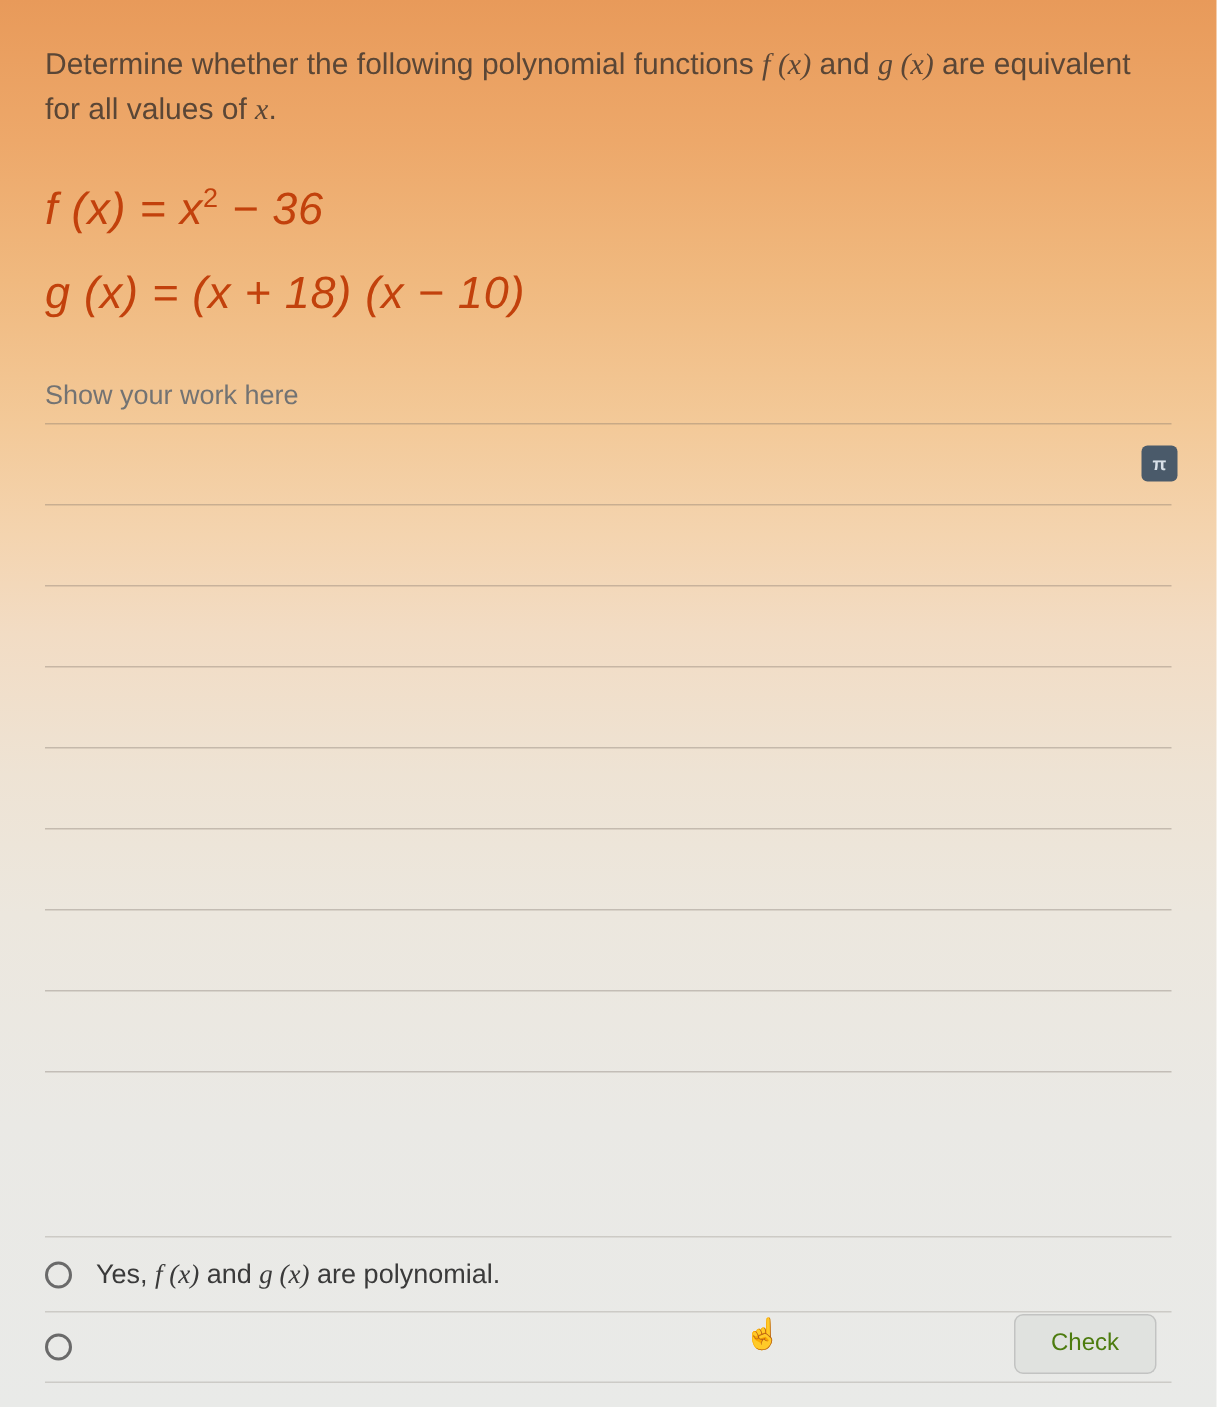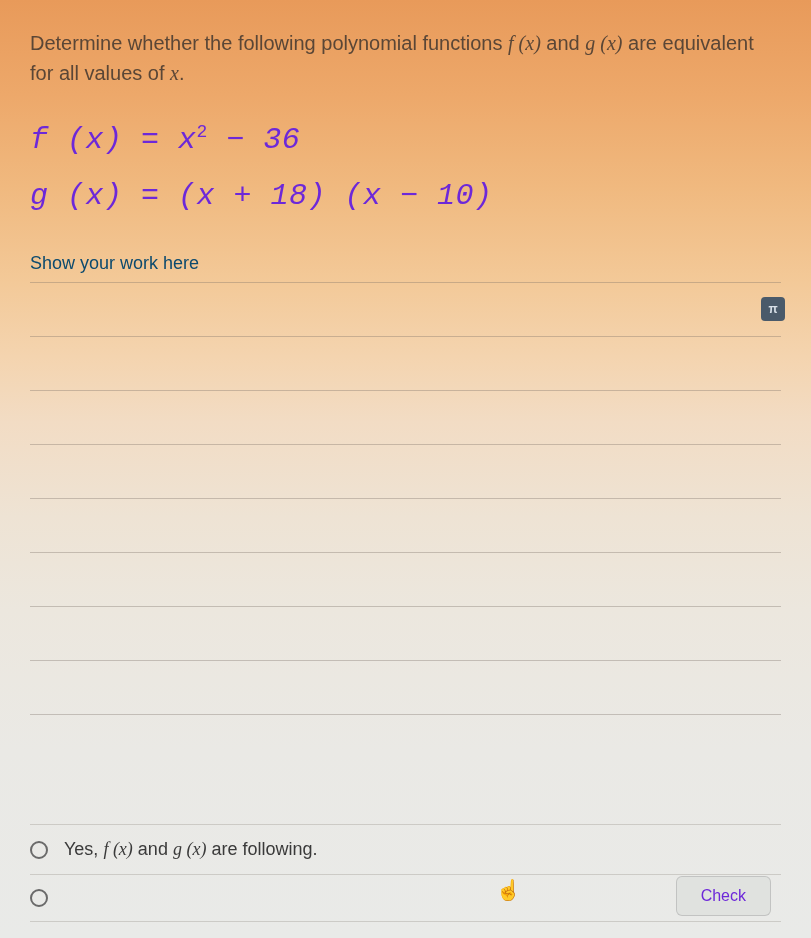--- a/index.html
+++ b/index.html
@@ -23,31 +23,31 @@
   .prompt {
     font-size: 20px;
     line-height: 1.5;
     color: #5a4636;
     margin-bottom: 34px;
   }
   .equations {
     margin-bottom: 40px;
   }
   .eq {
-    font-family: Liberation Mono, monospace;
+    font-family: Liberation Sans, sans-serif;
     font-style: italic;
     font-size: 30px;
-    color: #6d28d9;
+    color: #c2410c;
     margin-bottom: 22px;
     letter-spacing: 0.5px;
   }
   .eq sup { font-size: 18px; vertical-align: super; font-style: normal; }
   .workspace-label {
     font-size: 18px;
-    color: #0c4a6e;
+    color: #737373;
     padding-bottom: 8px;
   }
   .workspace {
     position: relative;
   }
   .line {
     height: 54px;
     border-top: 1px solid rgba(120,110,100,0.35);
   }
   .tool-icon {
@@ -90,21 +90,21 @@
   }
   .math { font-family: "Times New Roman", serif; font-style: italic; }
   .check-btn {
     position: absolute;
     right: 10px;
     bottom: 6px;
     padding: 10px 24px;
     background: rgba(220,222,220,0.7);
     border: 1px solid rgba(150,150,150,0.4);
     border-radius: 6px;
-    color: #6d28d9;
+    color: #4d7c0f;
     font-size: 16px;
   }
   .cursor {
     position: absolute;
     right: 260px;
     bottom: 20px;
     font-size: 20px;
     color: #333;
   }
 </style>
@@ -135,21 +135,21 @@
   <div class="line"></div>
   <div class="line"></div>
   <div class="line"></div>
   <div class="line"></div>
 </div>
 
 <div class="answers">
   <div class="answer-row">
     <div class="radio"></div>
     <div>
-      <span>Yes, </span><span class="math">f (x)</span><span> and </span><span class="math">g (x)</span><span> are following.</span>
+      <span>Yes, </span><span class="math">f (x)</span><span> and </span><span class="math">g (x)</span><span> are polynomial.</span>
     </div>
   </div>
   <div class="answer-row">
     <div class="radio"></div>
     <div class="check-btn">Check</div>
     <div class="cursor">☝</div>
   </div>
 </div>
 
 </body></html>

